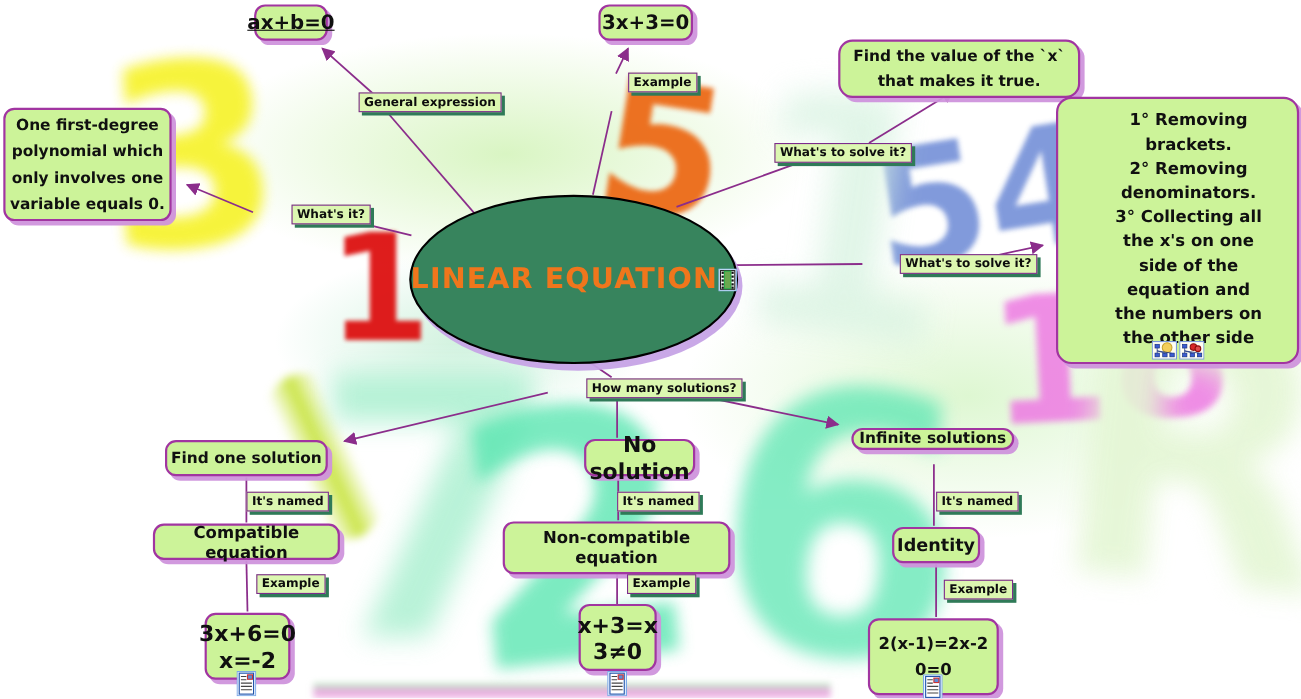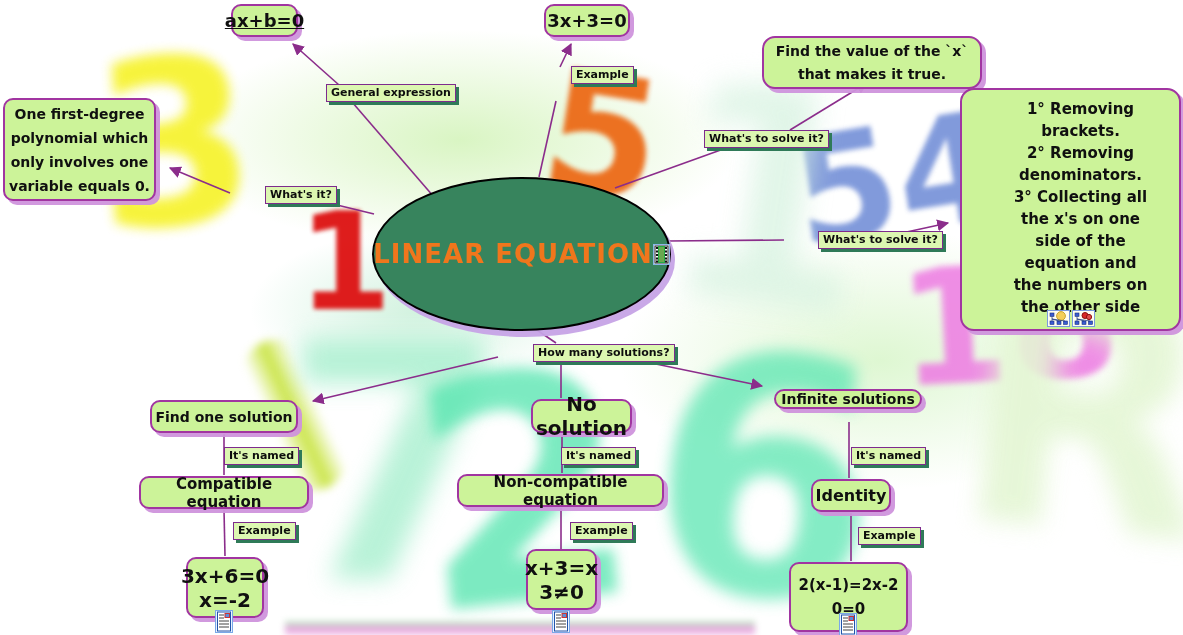--- a/index.html
+++ b/index.html
@@ -183,21 +183,21 @@
         </svg>
       </span>
     </div>
   </div>
 
   <div class="node cat" style="left:150px;top:400px;width:148px;height:33px;">Find one solution</div>
   <div class="node cat" style="left:511px;top:399px;width:101px;height:34px;font-size:20px;margin-left:20px;">No solution</div>
   <div class="node cat" style="left:774px;top:389px;width:148px;height:20px;">Infinite solutions</div>
 
   <div class="node cat" style="left:139px;top:476px;width:170px;height:33px;font-size:15px;">Compatible equation</div>
-  <div class="node cat" style="left:457px;top:474px;width:207px;height:33px;font-size:15px;">Non-compatible equation</div>
+  <div class="node cat" style="left:457px;top:474px;width:207px;height:48px;font-size:15px;">Non-compatible equation</div>
   <div class="node cat" style="left:811px;top:479px;width:80px;height:33px;font-size:16px;">Identity</div>
 
   <div class="node eq" style="left:186px;top:557px;width:78px;height:61px;">3x+6=0
 x=-2</div>
   <div class="node eq" style="left:526px;top:549px;width:71px;height:61px;">x+3=x
 3≠0</div>
   <div class="node eq" style="left:789px;top:562px;width:119px;height:70px;font-size:15px;">2(x-1)=2x-2
 0=0</div>
 
   <span class="icon doc-icon" style="left:215px;top:610px;">

